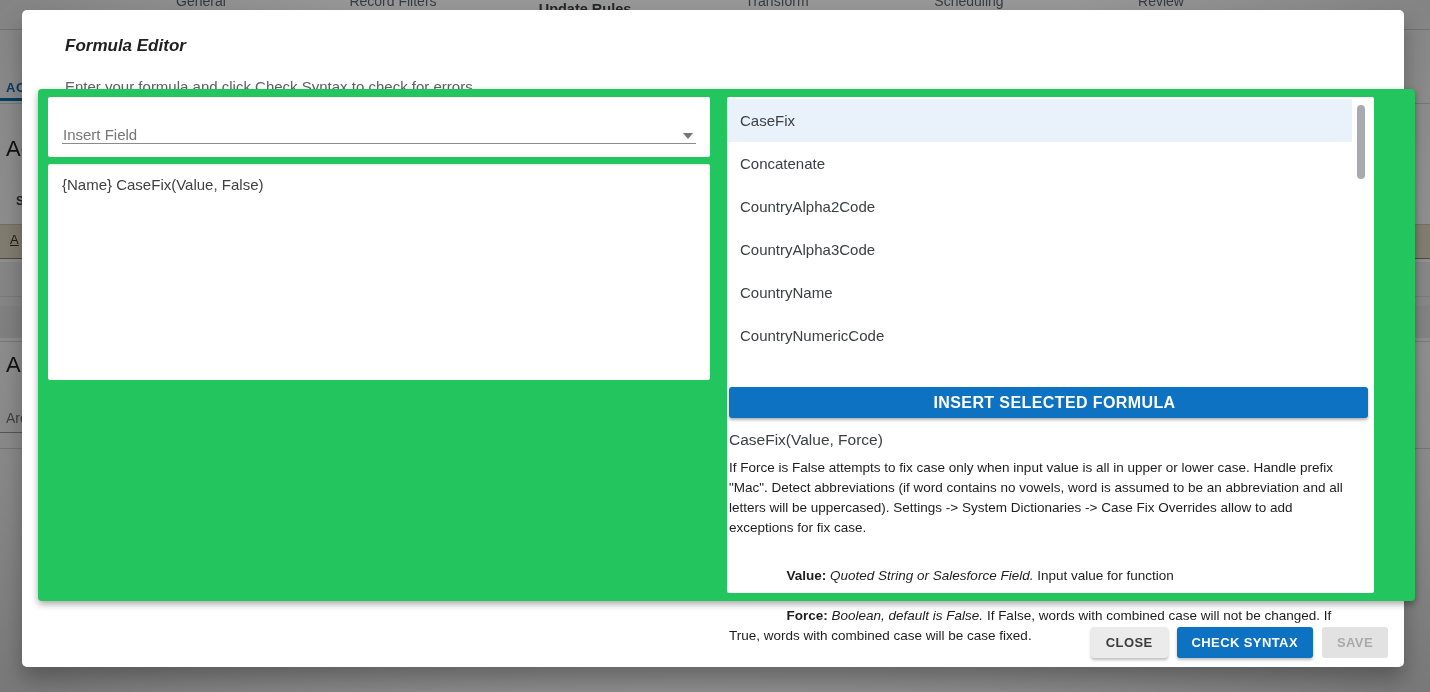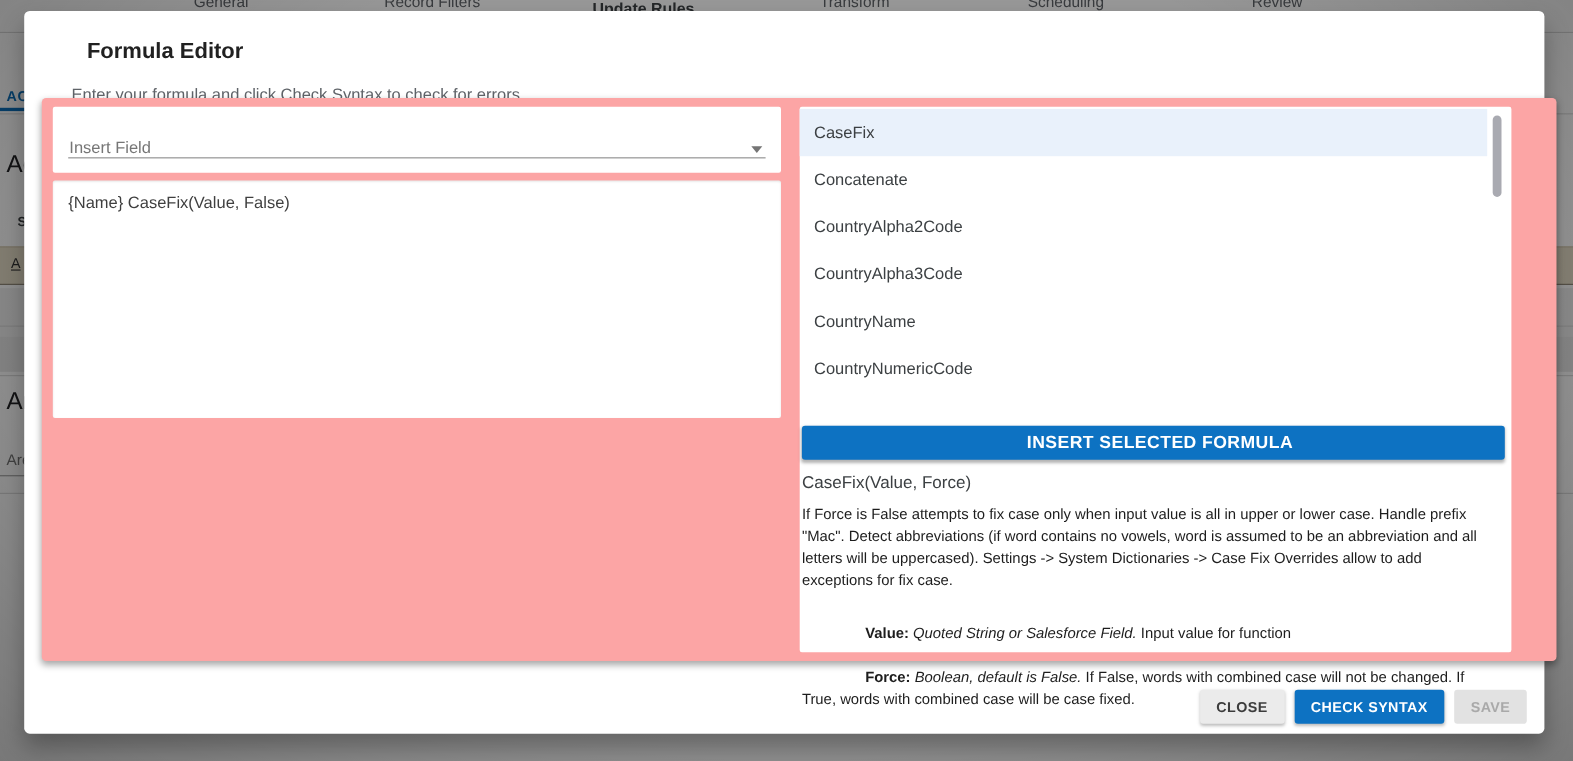--- a/index.html
+++ b/index.html
@@ -28,26 +28,26 @@
   .frag-are-line { position:absolute; left:0; top:432px; width:24px; height:1px; background:#9e9e9e; }
   .band { position:absolute; left:0; right:0; background:#f1f1f1; }
 
   
   .overlay { position:absolute; inset:0;
     background:radial-gradient(ellipse at 50% 38%, rgba(0,0,0,.40) 55%, rgba(0,0,0,.53) 100%); }
 
   
   .modal { position:absolute; left:22px; top:10px; width:1382px; height:657px;
     background:#fff; border-radius:5px; box-shadow:0 12px 22px rgba(0,0,0,.30); }
-  .modal-title { position:absolute; left:57px; top:26px; font-size:20px;
-    font-weight:bold; color:#212121; }
+  .modal-title { position:absolute; left:43px; top:26px; font-size:17px;
+    font-weight:bold; color:#212121;font-style:italic; }
   .modal-subtitle { position:absolute; left:43px; top:68px; font-size:15px; color:#5f6368; }
 
   .shell { position:absolute; left:16px; top:79px; width:1377px; height:512px;
-    background:#fca5a5; border-radius:4px; box-shadow:0 3px 7px rgba(0,0,0,.35);text-decoration:underline; }
+    background:#22c55e; border-radius:4px; box-shadow:0 3px 7px rgba(0,0,0,.35);text-decoration:underline; }
 
   
   .field-box { position:absolute; left:10px; top:8px; width:662px; height:60px;
     background:#fff; border-radius:2px; }
   .field-placeholder { position:absolute; left:15px; top:29px; font-size:15px; color:#767676; }
   .field-underline { position:absolute; left:14px; right:14px; bottom:13px; height:1px; background:#8b8b8b; }
   .caret { position:absolute; right:17px; top:36px; width:0; height:0;
     border-left:5px solid transparent; border-right:5px solid transparent;
     border-top:6px solid #757575; }
   .formula-area { position:absolute; left:10px; top:75px; width:662px; height:216px;

